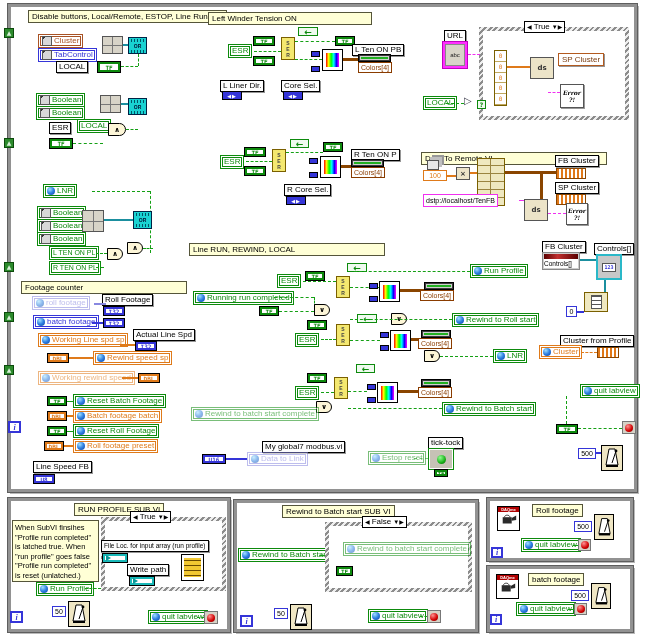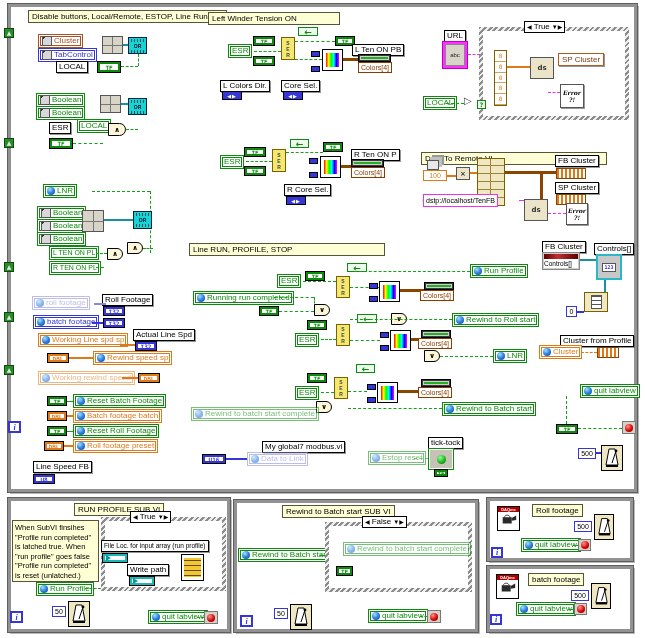--- a/index.html
+++ b/index.html
@@ -81,23 +81,24 @@
 <div id="canvas">
 
 <div class="a loop" style="left:8px;top:4px;width:629px;height:488px"></div>
 <div class="a sreg" style="left:4px;top:28px;width:10px;height:10px">▲</div>
 <div class="a sreg" style="left:4px;top:138px;width:10px;height:10px">▲</div>
 <div class="a sreg" style="left:4px;top:262px;width:10px;height:10px">▲</div>
 <div class="a sreg" style="left:4px;top:312px;width:10px;height:10px">▲</div>
 <div class="a sreg" style="left:4px;top:365px;width:10px;height:10px">▲</div>
 
 <div class="a slbl" style="left:28px;top:10px">Disable buttons, Local/Remote, ESTOP, Line Running</div>
-<div class="a slbl" style="left:208px;top:12px;width:132px">Left Winder Tension ON</div>
+<div class="a slbl" style="left:208px;top:12px;width:164px">Left Winder Tension ON</div>
 <div class="a slbl" style="left:421px;top:152px;width:186px">Data To Remote VI</div>
-<div class="a slbl" style="left:189px;top:243px;width:196px">Line RUN, PROFILE, STOP</div>
+<div class="a slbl" style="left:189px;top:243px;width:196px">Line RUN, REWIND, LOCAL</div>
+<div class="a slbl" style="left:21px;top:281px;width:166px">Footage counter</div>
 
 <div class="a gv br" style="left:38px;top:34px">
       <i class="lico"></i>
       <span class="tx">Cluster</span>
     </div>
 <div class="a gv b" style="left:38px;top:48px">
       <i class="lico"></i>
       <span class="tx">TabControl</span>
     </div>
 <div class="a ubn" style="left:102px;top:36px;width:21px;height:18px"></div>
@@ -245,21 +246,21 @@
 <div class="a term tb" style="left:311px;top:66px;width:9px;height:6px"></div>
 <div class="a cbox" style="left:322px;top:49px;width:21px;height:22px">
       <i></i>
     </div>
 <div class="a wbr" style="left:343px;top:58px;width:15px"></div>
 <div class="a wlbl" style="left:352px;top:44px">L Ten ON PB</div>
 <div class="a ramp" style="left:358px;top:54px;width:33px;height:8px">
       <i></i>
     </div>
 <div class="a c4" style="left:358px;top:62px">Colors[4]</div>
-<div class="a wlbl" style="left:220px;top:80px">L Colors Dir.</div>
+<div class="a wlbl" style="left:220px;top:80px">L Liner Dir.</div>
 <div class="a ring" style="left:222px;top:91px;width:20px;height:9px">◀▶</div>
 <div class="a wlbl" style="left:281px;top:80px">Core Sel.</div>
 <div class="a ring" style="left:283px;top:91px;width:20px;height:9px">◀▶</div>
 
 <div class="a gv" style="left:220px;top:155px">
       <span class="tx">ESR</span>
     </div>
 <div class="a term tg" style="left:244px;top:147px;width:22px;height:10px">TF</div>
 <div class="a term tg" style="left:244px;top:166px;width:22px;height:10px">TF</div>
 <div class="a wgd" style="left:246px;top:161px;width:26px"></div>

